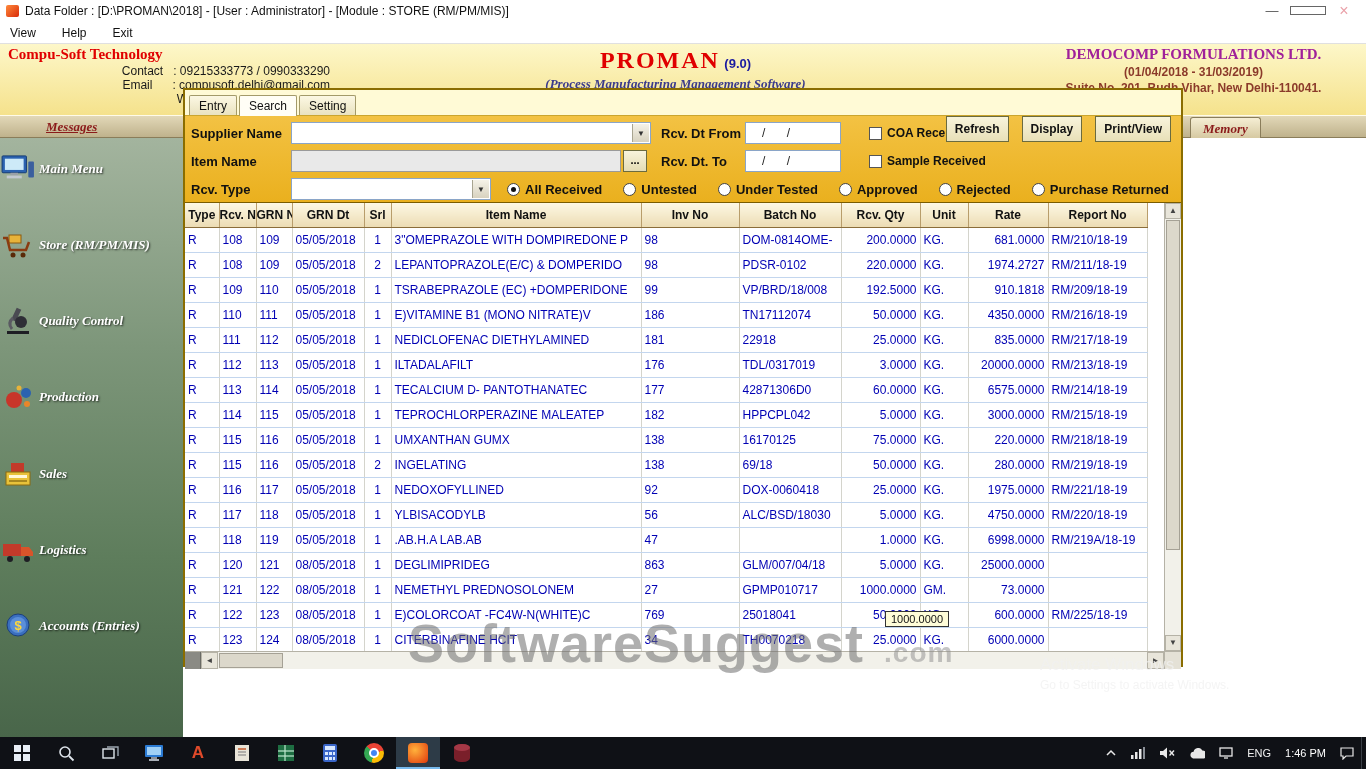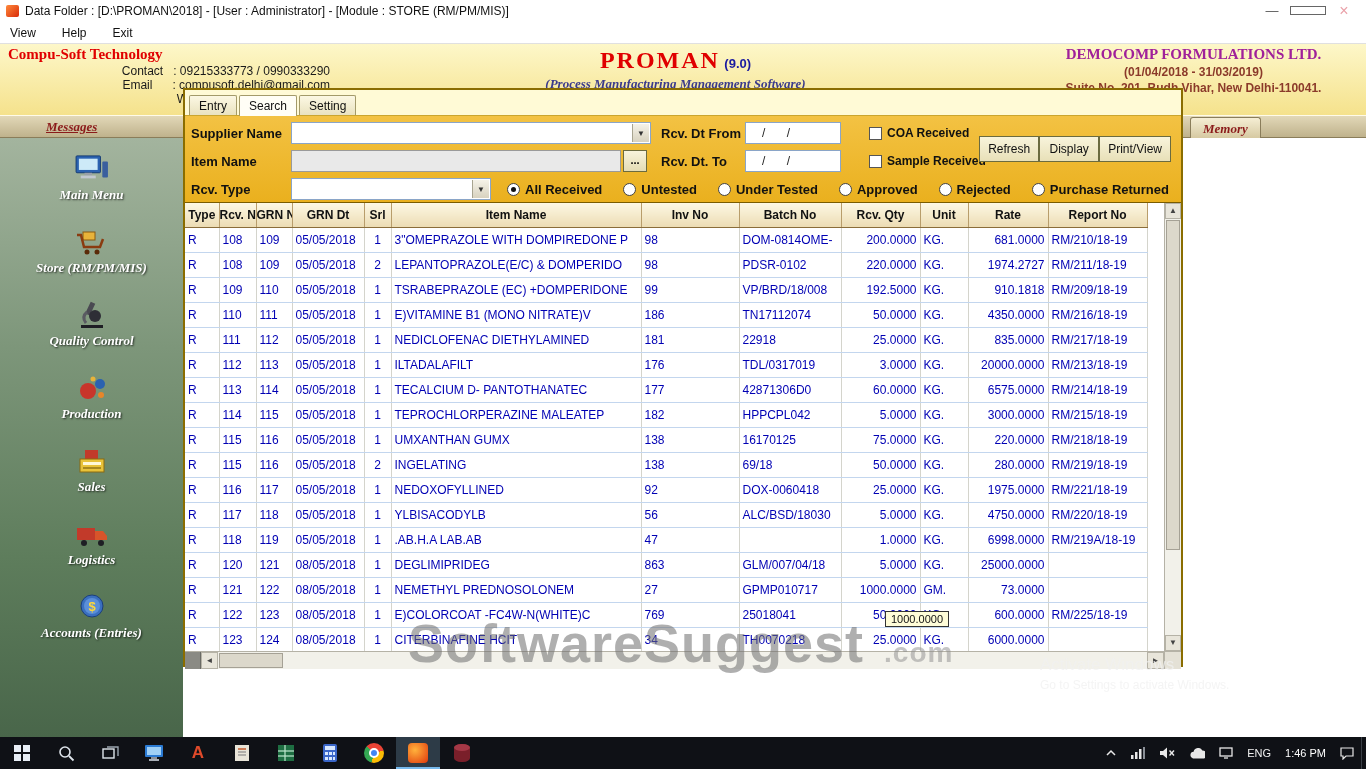--- a/index.html
+++ b/index.html
@@ -45,21 +45,21 @@
     background:linear-gradient(180deg,#e2d8b8,#bfb28c);border-top:1px solid #fffbe8;border-bottom:1px solid #8a7d5a;}
   .messages{position:absolute;left:46px;top:3px;font-family:"Liberation Serif",serif;font-style:italic;font-weight:bold;
     font-size:13px;color:#8b1a1a;text-decoration:underline;cursor:pointer;}
   .memory-tab{position:absolute;left:1190px;top:1px;background:linear-gradient(#f5eed4,#d6c9a2);
     border:1px solid #8a7d5a;border-bottom:none;border-radius:3px 3px 0 0;padding:1px 12px;cursor:pointer;}
   .memory-tab span{font-family:"Liberation Serif",serif;font-style:italic;font-weight:bold;font-size:13px;color:#8b1a1a;}
   
   .sidebar{position:absolute;left:0;top:138px;width:183px;height:599px;z-index:1;
     background:linear-gradient(180deg,#a3b49e 0%,#7d967a 35%,#5e7d5c 70%,#49664a 100%);
     display:flex;flex-direction:column;justify-content:space-between;padding:16px 0 96px;}
-  .side-item{display:flex;flex-direction:column;align-items:center;gap:3px;cursor:pointer;}
+  .side-item{display:flex;align-items:center;gap:3px;cursor:pointer;}
   .side-label{color:#fff;font-family:"Liberation Serif",serif;font-style:italic;font-weight:bold;font-size:13px;
     text-shadow:1px 1px 2px rgba(0,0,0,0.7);text-align:center;}
   
   .panel{position:absolute;left:183px;top:88px;width:1000px;height:579px;z-index:5;
     background:#efb92b;border:2px solid #8a6d00;display:flex;flex-direction:column;}
   .tabstrip{height:26px;background:#fffad6;display:flex;align-items:flex-end;padding:2px 2px 0 4px;border-bottom:1px solid #caa52e;flex:none;}
   .tab{font-size:12px;color:#111;padding:3px 9px 2px;background:linear-gradient(#fcf8e4,#e9e2bf);
     border:1px solid #a39a6a;border-bottom:none;border-radius:2px 2px 0 0;margin-right:2px;cursor:pointer;}
   .tab.active{background:#fffef6;padding-bottom:3px;position:relative;top:1px;}
   .panel-title{flex:1;text-align:center;padding-bottom:4px;white-space:nowrap;}
@@ -78,21 +78,21 @@
   .supplier-combo{width:360px;}
   .type-combo{width:200px;}
   .itembox{width:330px;height:22px;background:#e9e9e9;border:1px solid #9a9a9a;flex:none;}
   .dots-btn{width:24px;height:22px;margin-left:2px;margin-right:4px;background:linear-gradient(#f8f4dc,#e4dcb4);
     border:1px solid #6b6b3f;font-size:11px;font-weight:bold;line-height:18px;text-align:center;cursor:pointer;flex:none;}
   .dlabel{width:84px;font-size:13px;font-weight:bold;color:#111;margin-left:10px;flex:none;}
   .datebox{width:96px;height:22px;background:#fff;border:1px solid #8aa5c8;font-size:12px;color:#222;
     display:flex;align-items:center;padding-left:16px;letter-spacing:9px;flex:none;}
   .chk{display:flex;align-items:center;margin-left:28px;font-size:12px;font-weight:bold;color:#111;cursor:pointer;flex:none;}
   .chk .box{width:13px;height:13px;background:#fff;border:1px solid #555;margin-right:5px;flex:none;}
-  .btns{position:absolute;right:10px;top:20px;display:flex;z-index:2;}
+  .btns{position:absolute;right:10px;top:0;display:flex;gap:13px;z-index:2;font-weight:bold;}
   .btn{min-width:60px;height:26px;background:linear-gradient(#f8f4dc,#e8e0b8);border:1px solid #6b6b3f;
     font-size:12px;color:#111;display:flex;align-items:center;justify-content:center;padding:0 8px;cursor:pointer;}
   .radios{flex:1;display:flex;justify-content:space-between;margin-left:16px;margin-right:6px;}
   .radio{display:flex;align-items:center;font-size:13px;font-weight:bold;color:#111;gap:5px;cursor:pointer;}
   .rdot{width:13px;height:13px;border-radius:50%;background:#fff;border:1px solid #444;position:relative;flex:none;}
   .radio.sel .rdot::after{content:"";position:absolute;left:3px;top:3px;width:5px;height:5px;border-radius:50%;background:#111;}
   
   .table-region{display:flex;height:449px;background:#fff;border-top:1px solid #7a5c00;flex:none;}
   .table-wrap{width:979px;overflow:hidden;background:#fff;}
   table{border-collapse:collapse;table-layout:fixed;width:962px;}

